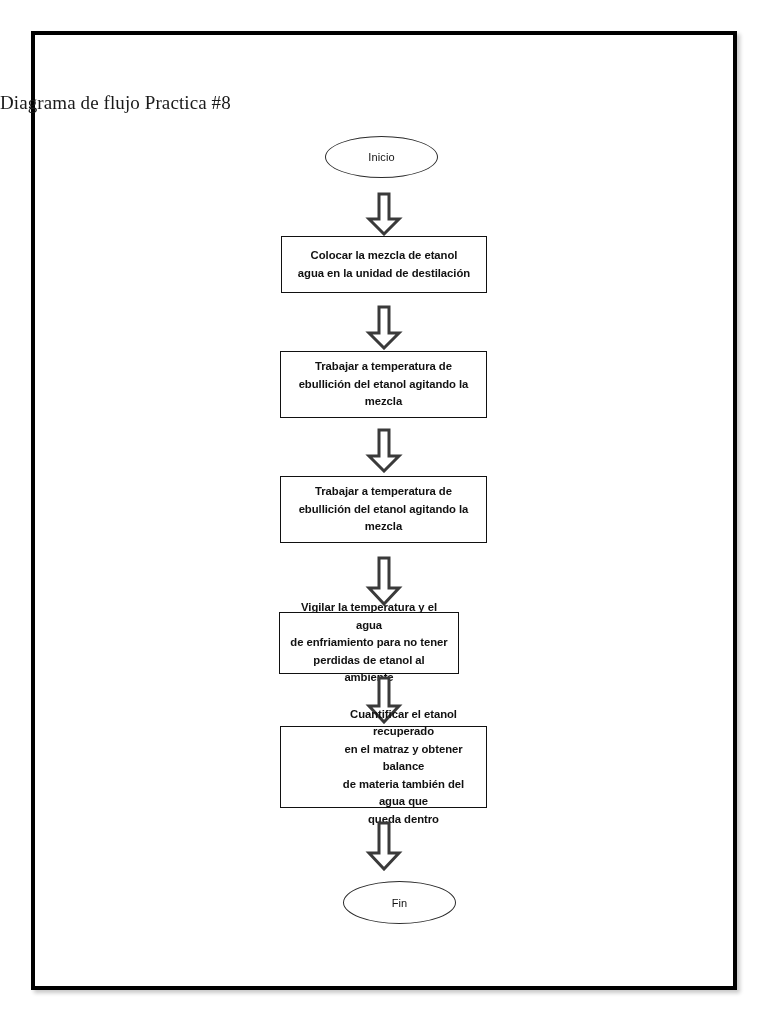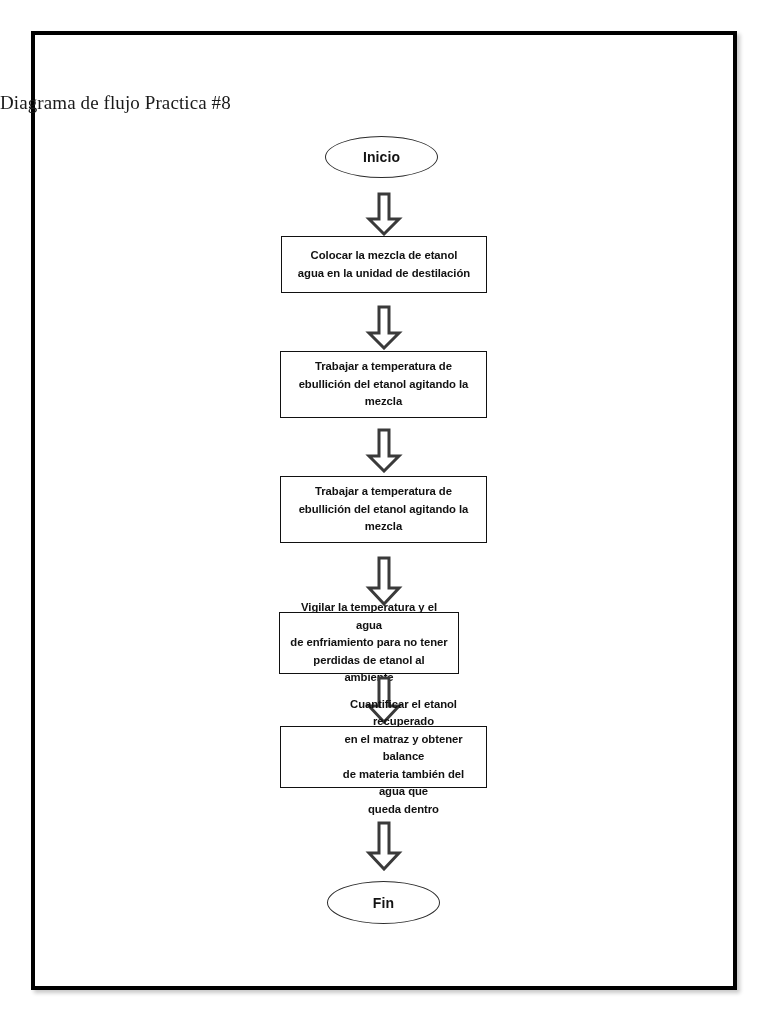--- a/index.html
+++ b/index.html
@@ -62,22 +62,22 @@
     position: absolute;
     box-sizing: border-box;
     border: 1.6px solid #2b2b2b;
     border-radius: 50%;
     background: #ffffff;
     display: flex;
     align-items: center;
     justify-content: center;
   }
   .terminator .node-text {
-    font-size: 14px;
-    font-weight: 700;
+    font-size: 11px;
+    font-weight: 400;
     color: #131313;
     letter-spacing: 0.1px;
   }
 
   
   .process {
     position: absolute;
     box-sizing: border-box;
     border: 1.6px solid #111111;
     background: #ffffff;
@@ -172,31 +172,31 @@
 de enfriamiento para no tener
 perdidas de etanol al ambiente</span>
     </div>
 
     <div class="arrow" style="left:365px; top:676px; width:38px; height:48px;">
       <svg viewBox="0 0 38 48" preserveAspectRatio="none">
         <polygon points="14,2 24,2 24,30 34,30 19,46 4,30 14,30"></polygon>
       </svg>
     </div>
 
-    <div class="process" style="left:280px; top:726px; width:207px; height:62px;padding-left:48px;">
+    <div class="process" style="left:280px; top:726px; width:207px; height:82px;padding-left:48px;">
       <span class="node-text">Cuantificar el etanol recuperado
 en el matraz y obtener balance
 de materia también del agua que
 queda dentro</span>
     </div>
 
     <div class="arrow" style="left:365px; top:821px; width:38px; height:50px;">
       <svg viewBox="0 0 38 50" preserveAspectRatio="none">
         <polygon points="14,2 24,2 24,32 34,32 19,48 4,32 14,32"></polygon>
       </svg>
     </div>
 
-    <div class="terminator" style="left:327px; top:881px; width:113px; height:43px;">
+    <div class="terminator" style="left:343px; top:881px; width:113px; height:43px;">
       <span class="node-text">Fin</span>
     </div>
 
   </div>
 </div>
 
 </body></html>

